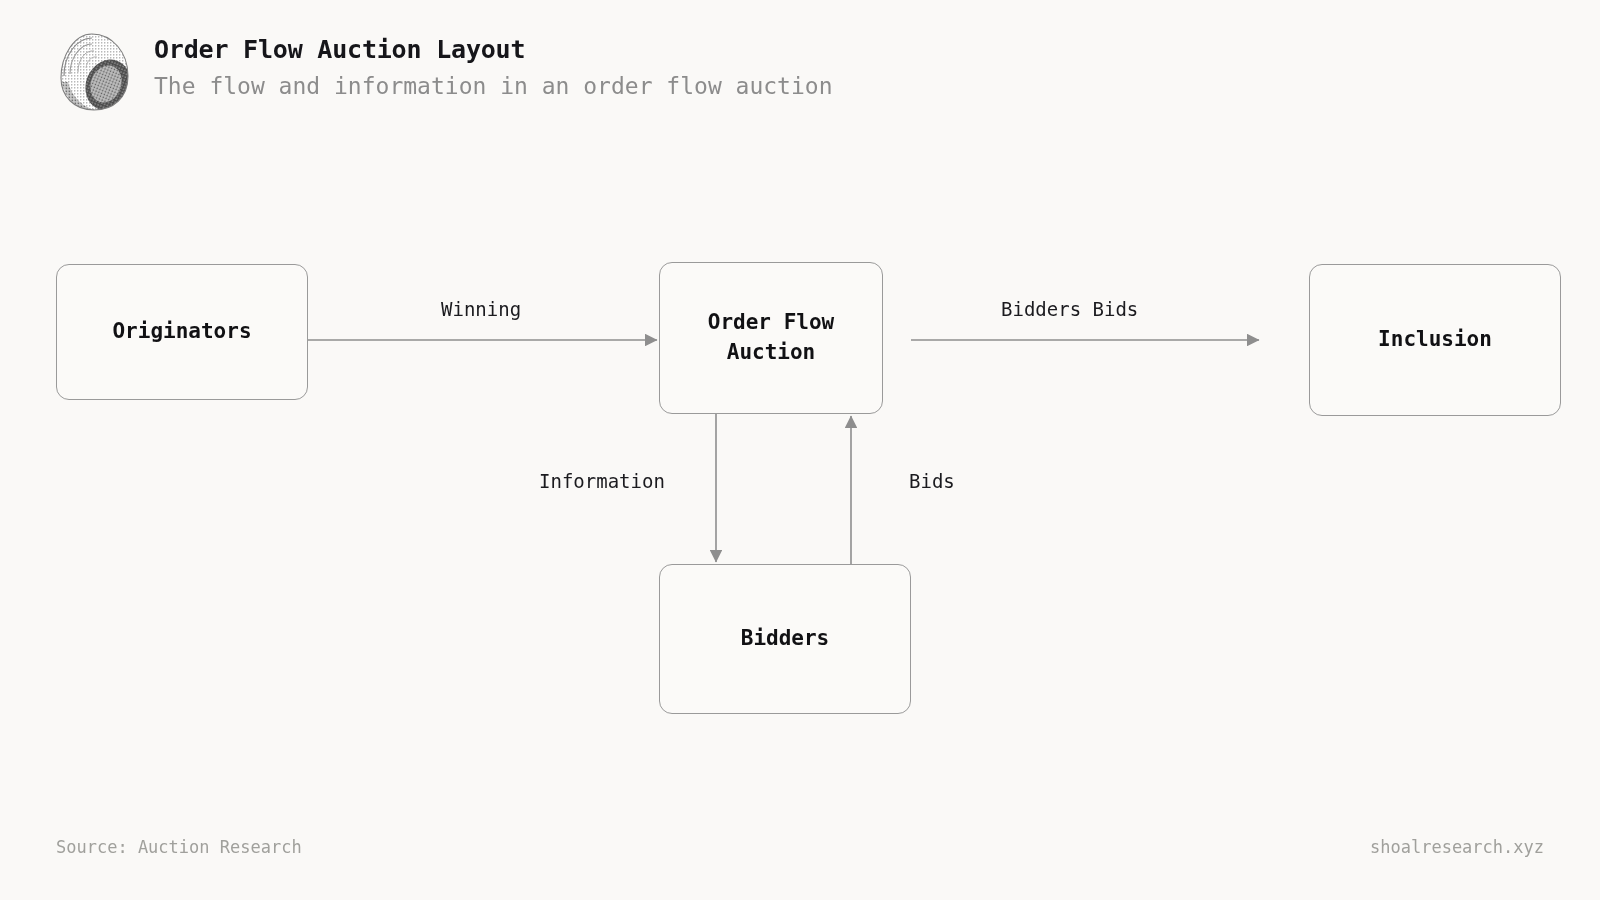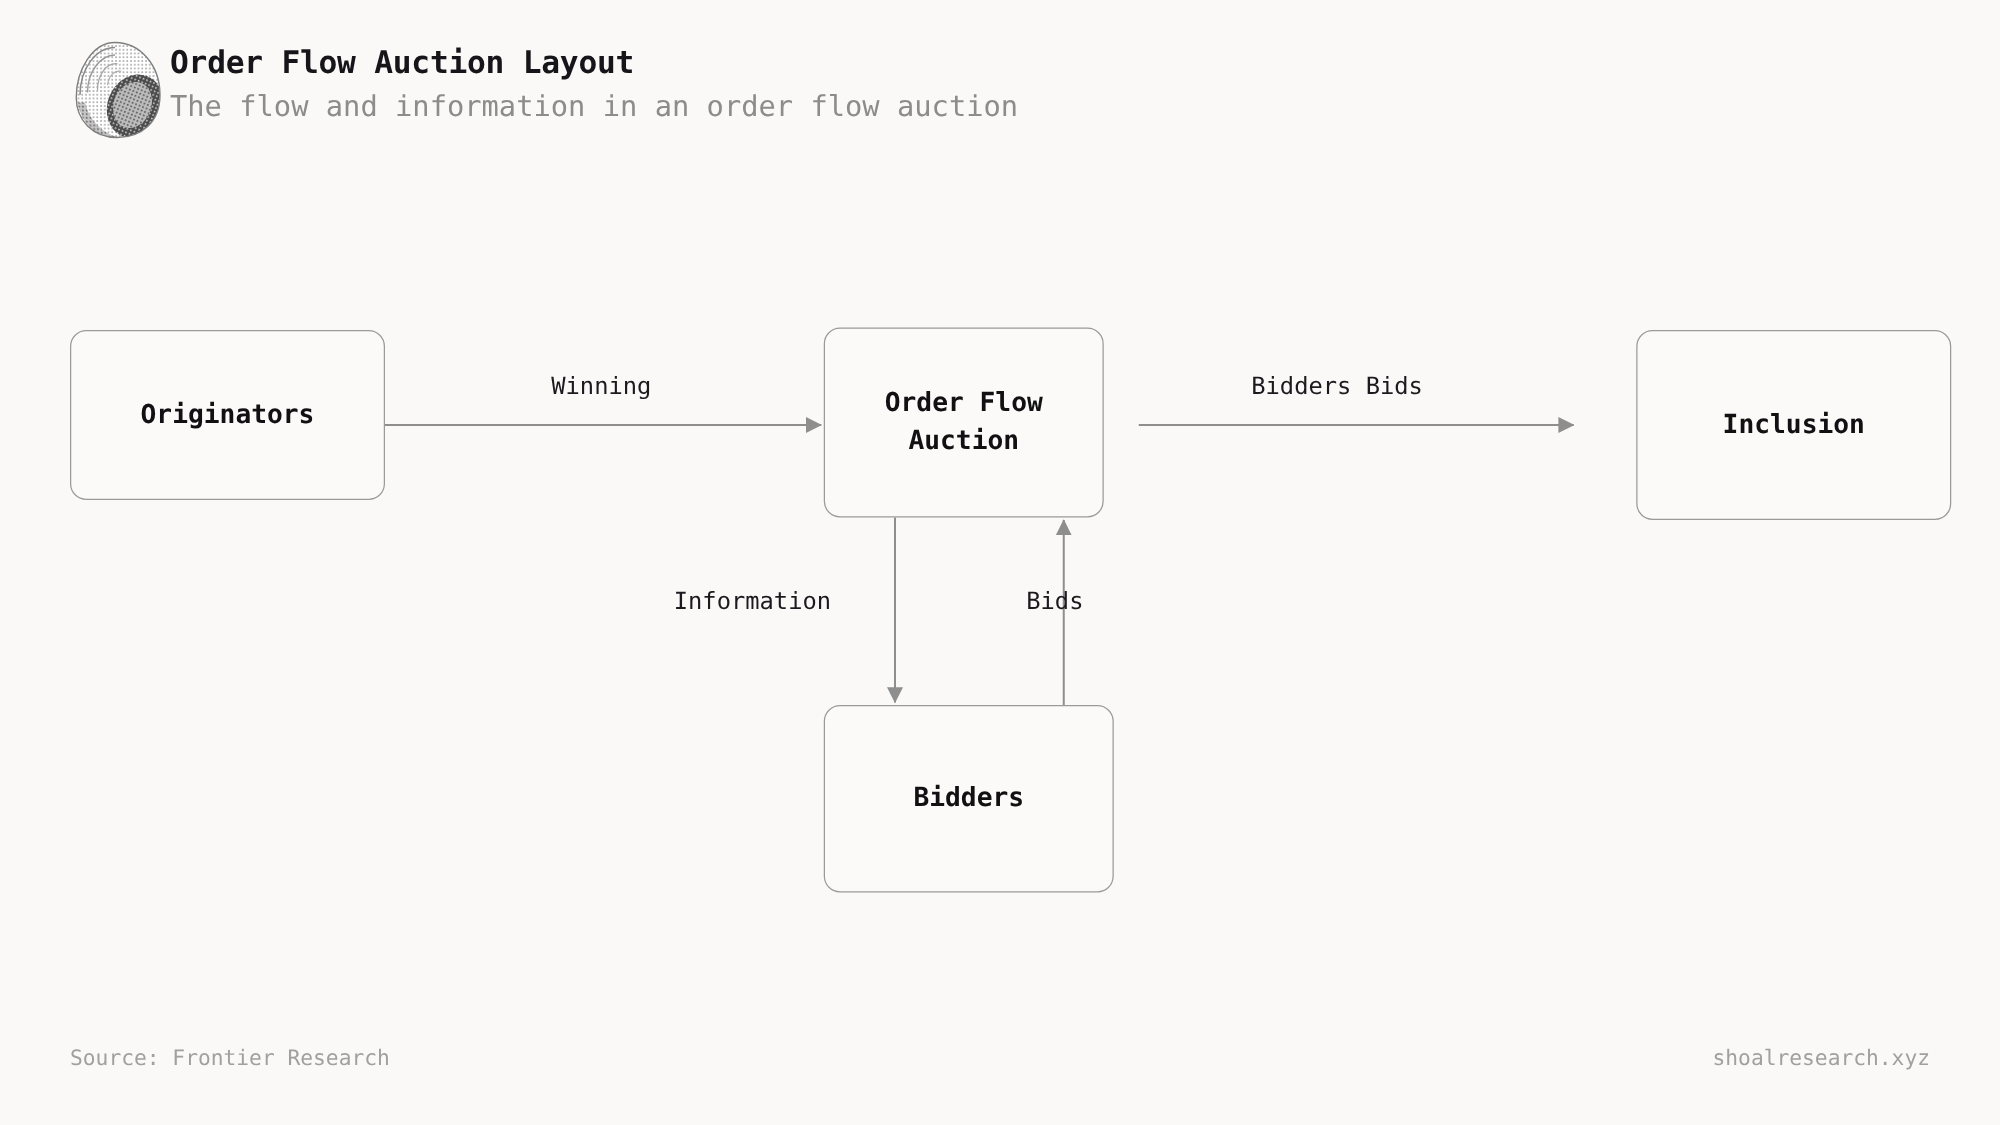--- a/index.html
+++ b/index.html
@@ -21,20 +21,21 @@
     height: 900px;
   }
 
   
   #header {
     position: absolute;
     left: 56px;
     top: 28px;
     display: flex;
     align-items: flex-start;
+    gap: 18px;
   }
   #logo {
     width: 80px;
     height: 84px;
     flex: 0 0 auto;
     margin-top: 2px;
   }
   #header-text {
     display: flex;
     flex-direction: column;
@@ -173,26 +174,26 @@
     </g>
   </svg>
 
   <div class="node" style="left:56px; top:264px; width:252px; height:136px;">Originators</div>
 
   <div class="node" style="left:659px; top:262px; width:224px; height:152px;">Order Flow
 Auction</div>
 
   <div class="node" style="left:1261px; top:264px; width:252px; height:152px;margin-left:48px;">Inclusion</div>
 
-  <div class="node" style="left:659px; top:564px; width:232px; height:150px;">Bidders</div>
+  <div class="node" style="left:659px; top:564px; width:252px; height:150px;">Bidders</div>
 
   <div class="edge-label" style="left:441px; top:300px;">Winning</div>
 
   <div class="edge-label" style="left:1001px; top:300px;">Bidders Bids</div>
 
   <div class="edge-label" style="left:539px; top:472px;">Information</div>
 
-  <div class="edge-label" style="left:821px; top:472px;">Bids</div>
+  <div class="edge-label" style="left:909px; top:472px;">Bids</div>
 
-  <div class="footer-text" id="footer-source">Source: Frontier Research</div>
+  <div class="footer-text" id="footer-source">Source: Auction Research</div>
   <div class="footer-text" id="footer-site">shoalresearch.xyz</div>
 
 </div>
 
 </body></html>

